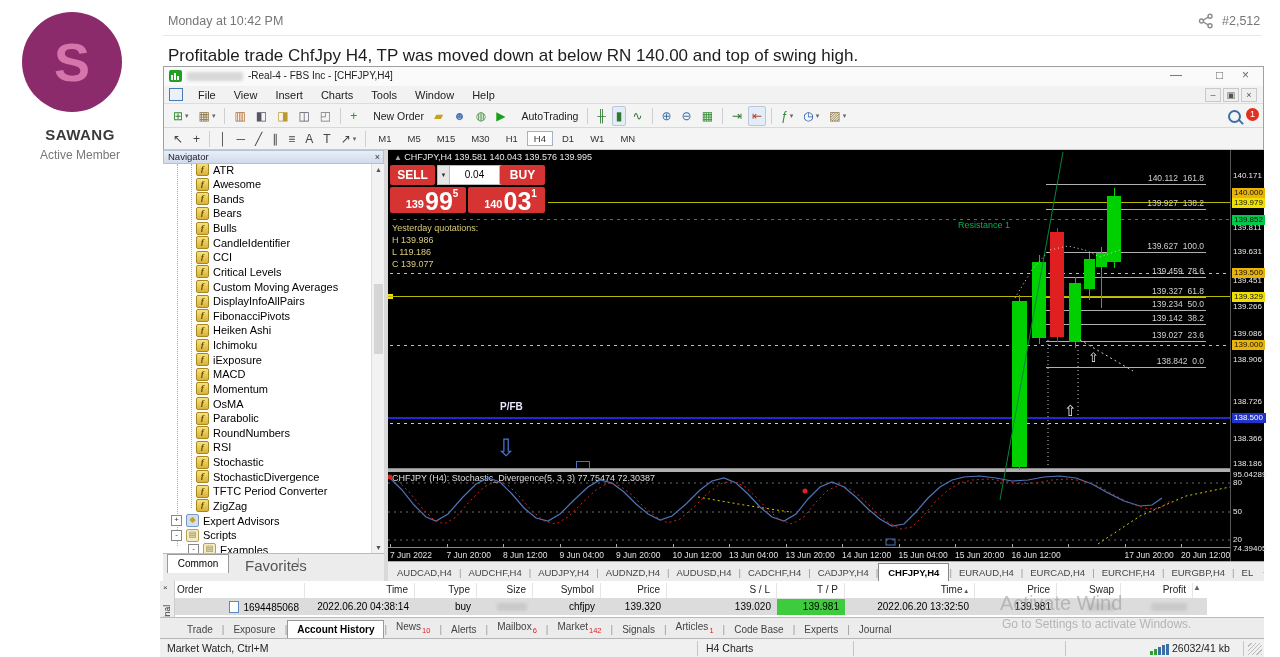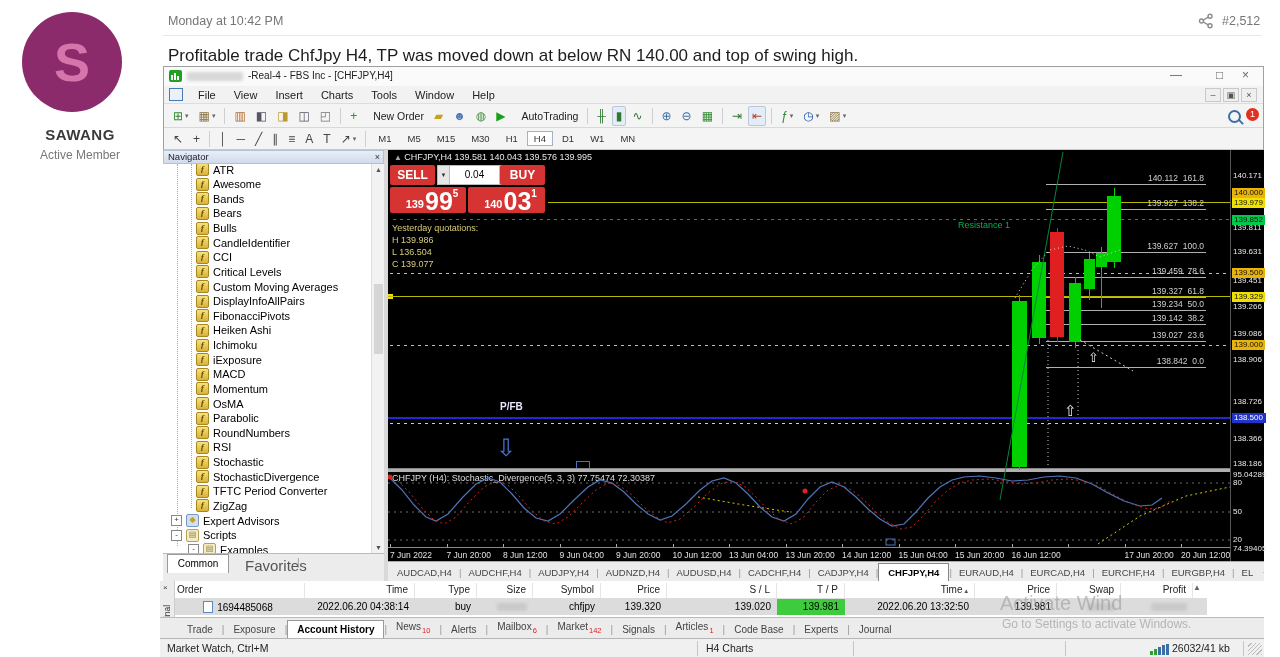--- a/index.html
+++ b/index.html
@@ -108,21 +108,21 @@
   
   #terminal-bg{left:160px;top:581px;width:1104px;height:57px;background:#fff}
   #t-strip{left:160px;top:581px;width:15px;height:57px;background:#ececec;border-right:1px solid #ccc;box-sizing:border-box}
   #t-close{position:absolute;left:3px;top:2px;font-size:8px;color:#444}
   #t-vlabel{position:absolute;left:2px;top:14px;height:42px;writing-mode:vertical-rl;transform:rotate(180deg);font-size:8.5px;color:#333}
   #t-head{left:175px;top:583px;width:1032px;height:16px;display:flex;border-bottom:1px solid #ddd;box-sizing:border-box}
   .th{font-size:10px;color:#222;text-align:right;padding:1px 6px 0 2px;box-sizing:border-box;border-right:1px solid #e5e5e5;white-space:nowrap}
   .th.l{text-align:left}
   #t-row{left:175px;top:599px;width:1032px;height:16px;display:flex;background:#dcdcdc}
   .td{font-size:10px;color:#000;text-align:right;padding:2px 6px 0 2px;box-sizing:border-box;white-space:nowrap;position:relative}
-  .td.l{text-align:center}
+  .td.l{text-align:right}
   .td.green{background:#3ecb3e}
   .doc-ic{display:inline-block;width:8px;height:10px;background:#fff;border:1px solid #5a8ac0;vertical-align:-2px;margin-right:4px}
   .blur-blob{position:absolute;right:6px;top:4px;height:8px;background:#c9c9c9;border-radius:3px;filter:blur(1.5px)}
   #t-scroll{left:1193px;top:583px;font-size:8px;color:#666}
   #t-tabs{left:160px;top:617px;width:1104px;height:21px;background:#ececec;border-top:1px solid #bbb;box-sizing:border-box;display:flex;align-items:flex-end;padding-left:18px}
   .t-tab{font-size:10px;color:#444;padding:3px 9px;white-space:nowrap}
   .t-tab.on{background:#fff;border:1px solid #999;border-bottom:none;font-weight:bold;color:#000}
   .t-sep{color:#999;font-size:10px;padding-bottom:3px}
   .badge{color:#e02020;font-size:7.5px;vertical-align:-3px;margin-left:1px}
   
@@ -467,21 +467,21 @@
       <span class="bp-sup">5</span>
     </div>
     <div class="ocp bigpx" id="buy-big" style="background: rgb(214, 51, 51);">
       <span class="bp-sm">140</span>
       <span class="bp-lg">03</span>
       <span class="bp-sup">1</span>
     </div>
     <div id="yq">
         <div>Yesterday quotations:</div>
         <div>H 139.986</div>
-        <div>L 136.504</div>
+        <div>L 119.186</div>
         <div>C 139.077</div>
       </div>
     <div id="res1">Resistance 1</div>
     <div id="pfb">P/FB</div>
     <div id="dn-arrow">⇩</div>
     <div class="up-arrow" style="left:676px;top:252px;font-size:15px">⇧</div>
     <div class="up-arrow" style="left:700px;top:200px;font-size:13px">⇧</div>
     <div id="bluebox"></div>
     <div id="edge-mark"></div>
     <div id="stoch-split"></div>

